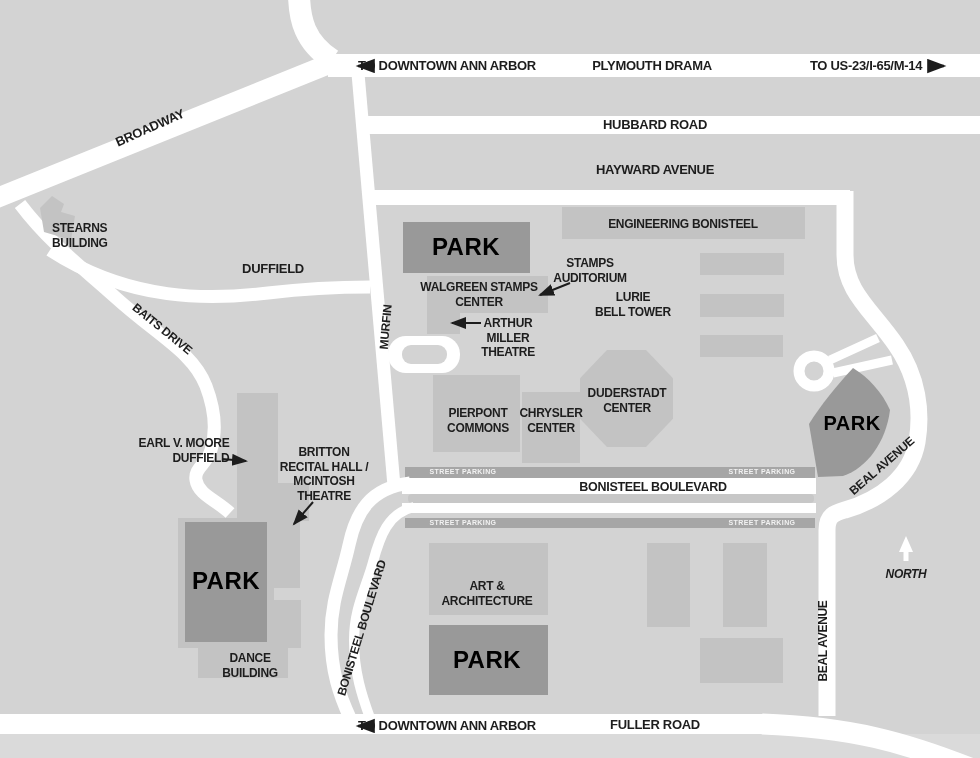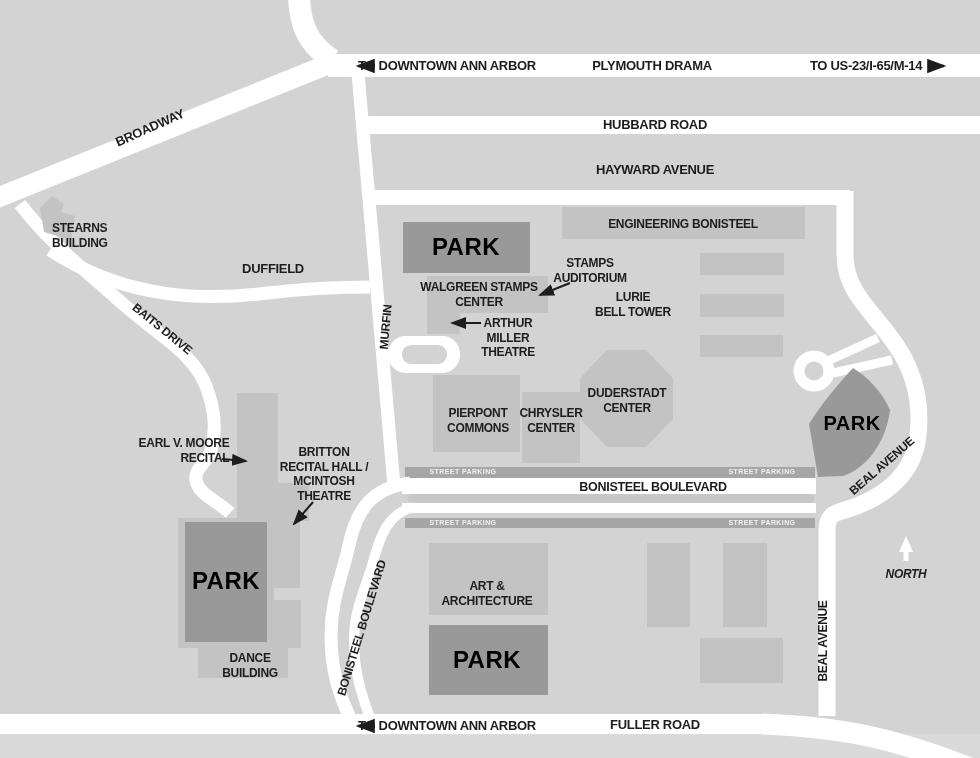--- a/index.html
+++ b/index.html
@@ -132,21 +132,21 @@
 THEATRE</div>
   <div class="lbl" style="left:386px;top:327px;transform:translate(-50%,-50%) rotate(-85deg);">MURFIN</div>
   <div class="lbl" style="left:162px;top:329px;transform:translate(-50%,-50%) rotate(39deg);">BAITS DRIVE</div>
   <div class="lbl" style="left:627px;top:401px;">DUDERSTADT
 CENTER</div>
   <div class="lbl" style="left:478px;top:408px;margin-top:13px;">PIERPONT
 COMMONS</div>
   <div class="lbl" style="left:551px;top:421px;">CHRYSLER
 CENTER</div>
   <div class="lbl rt" style="left:184px;top:451px;">EARL V. MOORE
-RECITAL</div>
+DUFFIELD</div>
   <div class="lbl" style="left:324px;top:474px;">BRITTON
 RECITAL HALL /
 MCINTOSH
 THEATRE</div>
   <div class="lbl park-lbl" style="left:226px;top:581px;">PARK</div>
   <div class="lbl" style="left:250px;top:666px;">DANCE
 BUILDING</div>
   <div class="lbl" style="left:653px;top:488px;font-size:12.5px;">BONISTEEL BOULEVARD</div>
   <div class="lbl sp-lbl" style="left:463px;top:472px;">STREET PARKING</div>
   <div class="lbl sp-lbl" style="left:762px;top:472px;">STREET PARKING</div>

